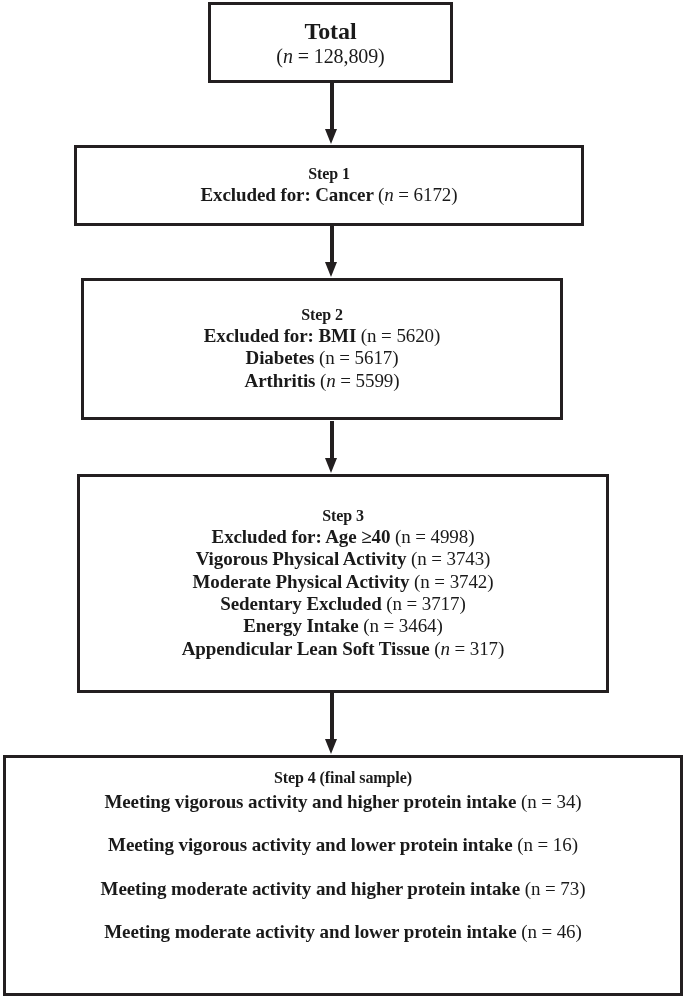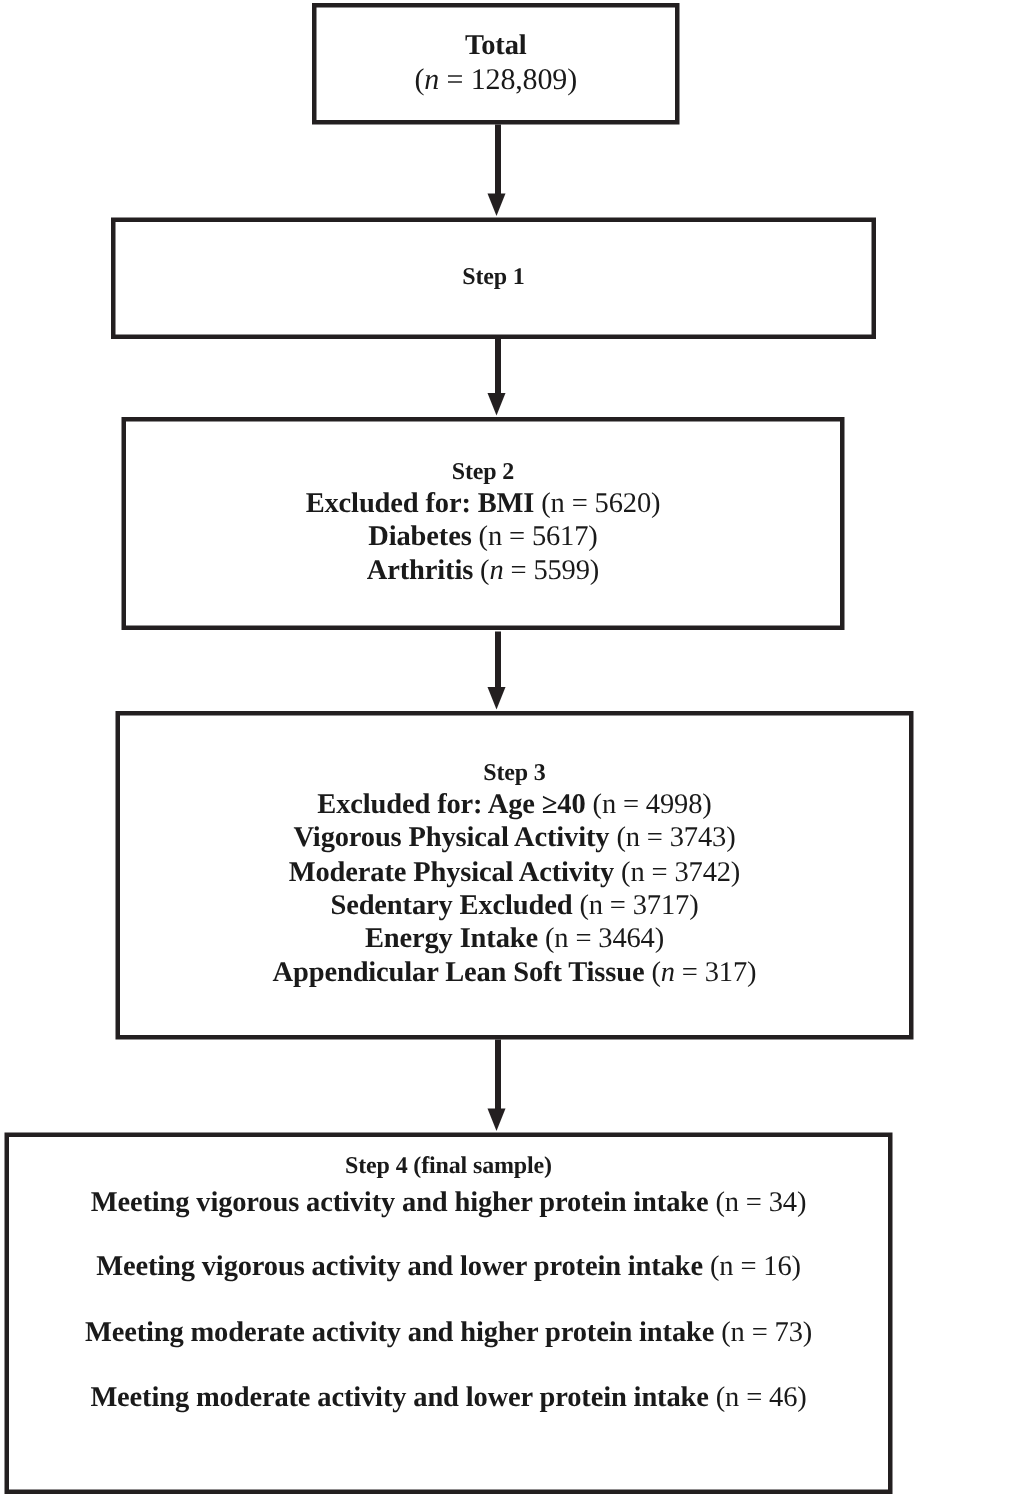--- a/index.html
+++ b/index.html
@@ -66,21 +66,21 @@
     font-style: italic;
   }
 
   
   #box-total {
     left: 208px;
     top: 2px;
     width: 245px;
     height: 81px;
   }
-  #box-total .node-title { font-size: 19px; }
+  #box-total .node-title { font-size: 24px; }
   #box-total .node-line  { font-size: 20px; }
 
   #box-step1 {
     left: 74px;
     top: 145px;
     width: 510px;
     height: 81px;
   }
 
   #box-step2 {
@@ -93,21 +93,21 @@
   #box-step3 {
     left: 77px;
     top: 474px;
     width: 532px;
     height: 219px;
   }
 
   #box-step4 {
     left: 3px;
     top: 755px;
-    width: 592px;
+    width: 680px;
     height: 241px;
     justify-content: flex-start;
     padding-top: 11px;
   }
   #box-step4 .node-title { margin-bottom: 3px; }
   #box-step4 .node-line  { margin-bottom: 21px; }
   #box-step4 .node-line:last-child { margin-bottom: 12px; }
 
   .stack { display: flex; flex-direction: column; align-items: center; }
 
@@ -162,20 +162,25 @@
     </div>
   </div>
 
   <div class="arrow" id="arrow-1">
     <div class="shaft"></div>
     <div class="head"></div>
   </div>
 
   <div class="node-box" id="box-step1">
     <div class="node-title">Step 1</div>
+    <div class="stack">
+      <div class="node-line">
+        <span>Excluded for: Cancer </span><span class="ncount">(</span><span class="nvar-i">n</span><span class="ncount"> = 6172)</span>
+      </div>
+    </div>
   </div>
 
   <div class="arrow" id="arrow-2">
     <div class="shaft"></div>
     <div class="head"></div>
   </div>
 
   <div class="node-box" id="box-step2">
     <div class="node-title">Step 2</div>
     <div class="stack">

